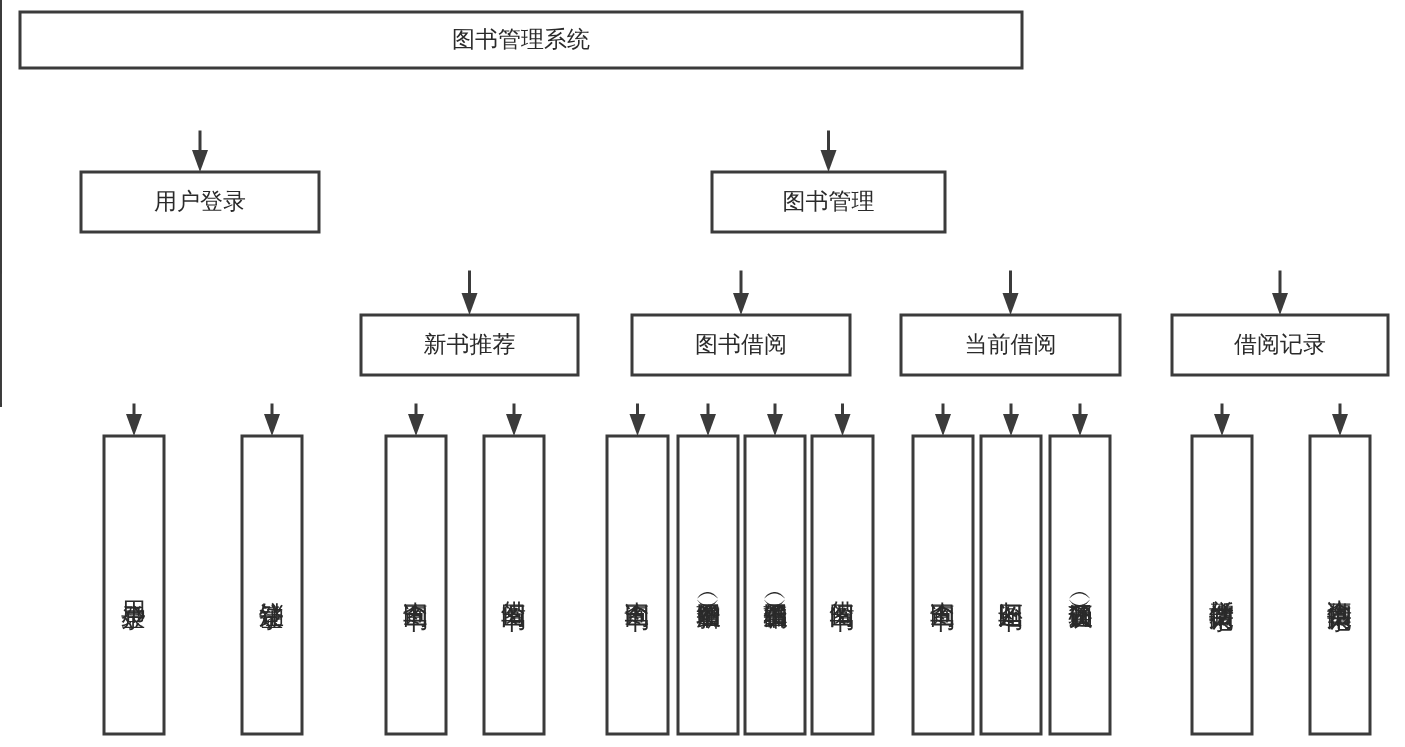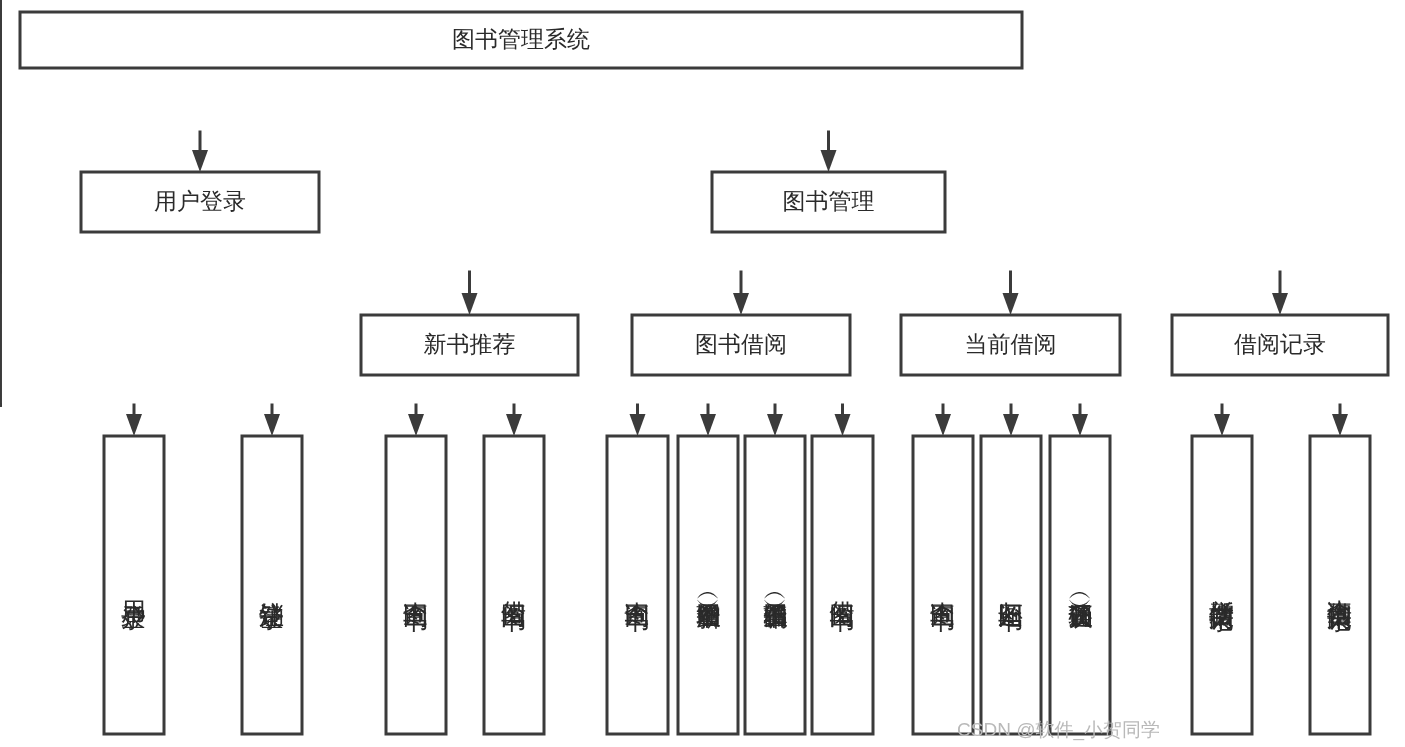--- a/index.html
+++ b/index.html
@@ -235,14 +235,13 @@
       <div class="vtext-box" style="left: 1050px; top: 436px; width: 60px; height: 298px;">
         <span class="vtext" style="font-size: 24px; letter-spacing: 0px;">确认归还（管理员）</span>
       </div>
       <div class="vtext-box" style="left: 1192px; top: 436px; width: 60px; height: 298px;">
         <span class="vtext">新增借阅记录</span>
       </div>
       <div class="vtext-box" style="left: 1310px; top: 436px; width: 60px; height: 298px;">
         <span class="vtext">查询借阅记录</span>
       </div>
     </div>
-  <div class="watermark">CSDN @软件_小贺同学</div>
 </div>
 
 </body></html>

